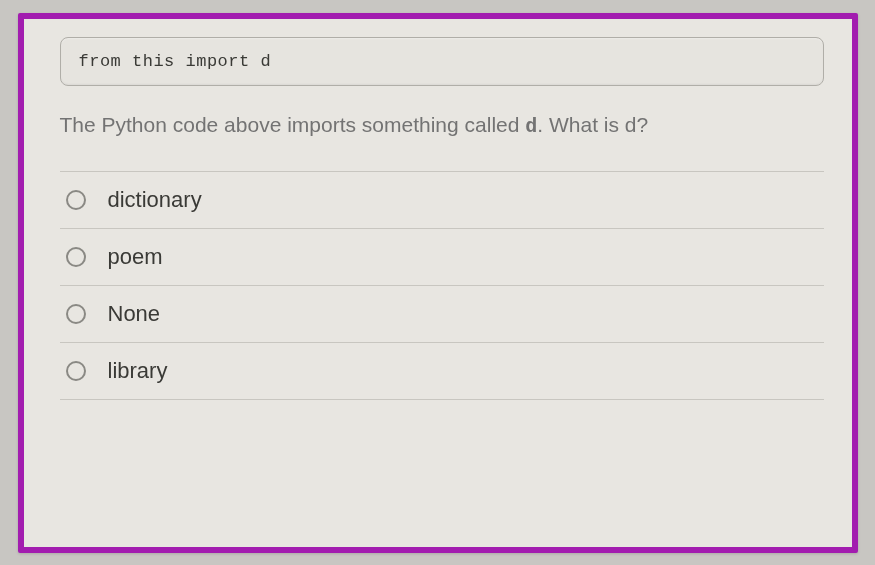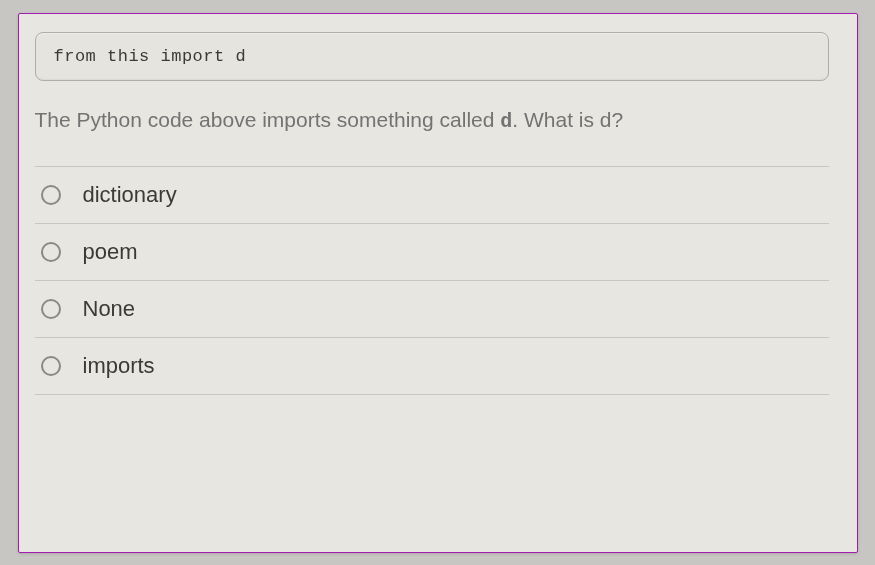--- a/index.html
+++ b/index.html
@@ -10,23 +10,23 @@
     height: 565px;
     display: flex;
     align-items: center;
     justify-content: center;
     overflow: hidden;
   }
   .sheet {
     background: #e8e6e1;
     width: 840px;
     height: 540px;
-    border: 1px solid #a21caf;
+    border: 6px solid #a21caf;
     border-radius: 2px;
-    padding: 18px 28px 10px 16px;
+    padding: 18px 28px 10px 36px;
     box-shadow: 0 1px 3px rgba(0,0,0,0.15);
   }
   .code-box {
     border: 1px solid #b0aea8;
     border-radius: 8px;
     background: #e6e4df;
     padding: 14px 18px;
     margin-bottom: 24px;
     box-shadow: inset 0 1px 2px rgba(255,255,255,0.3), inset 0 -1px 2px rgba(0,0,0,0.05);
   }
@@ -92,17 +92,17 @@
     <div class="option">
       <span class="radio"></span>
       <span class="option-label">poem</span>
     </div>
     <div class="option">
       <span class="radio"></span>
       <span class="option-label">None</span>
     </div>
     <div class="option">
       <span class="radio"></span>
-      <span class="option-label">imports</span>
+      <span class="option-label">library</span>
     </div>
   </div>
 
 </div>
 
 </body></html>

